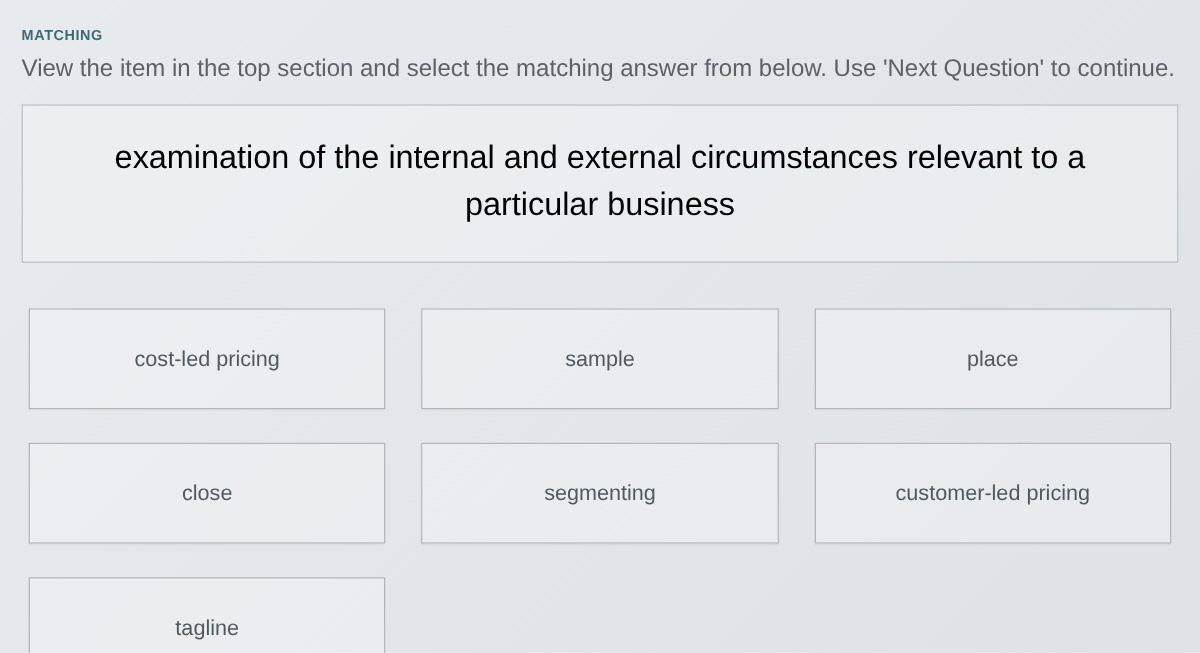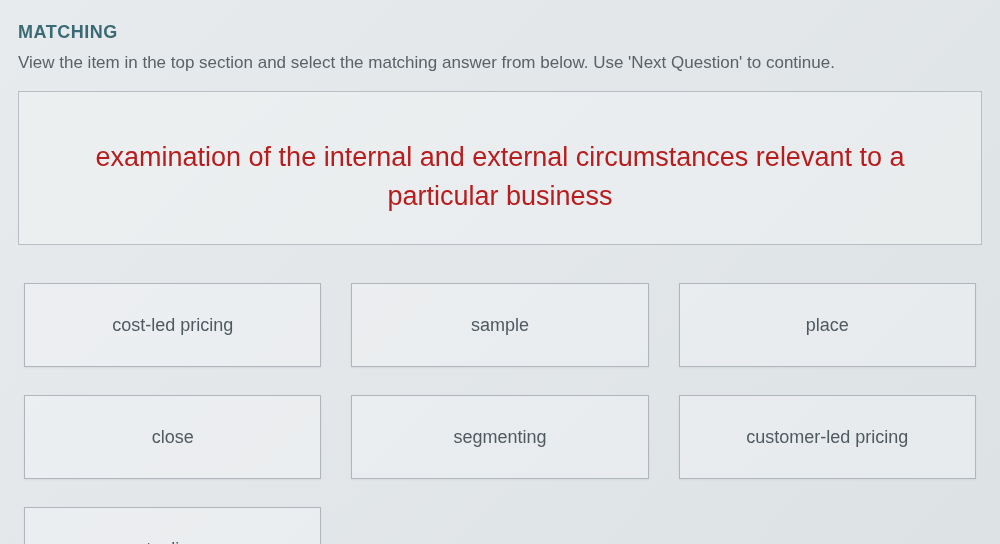--- a/index.html
+++ b/index.html
@@ -10,45 +10,44 @@
     body {
       width: 1000px;
       height: 544px;
       background: linear-gradient(135deg, #e8ebed 0%, #dde2e5 100%);
       font-family: -apple-system, BlinkMacSystemFont, "Segoe UI", Arial, sans-serif;
       padding: 22px 18px 0 18px;
       color: #4a5459;
       overflow: hidden;
     }
     .heading {
-      font-size: 18px;
+      font-size: 12px;
       font-weight: 700;
       color: #3a6b74;
       letter-spacing: 0.5px;
       margin-bottom: 10px;
     }
     .instructions {
-      font-size: 17px;
+      font-size: 20px;
       color: #5a6268;
       margin-bottom: 18px;
       font-weight: 400;
     }
     .prompt-box {
       border: 1px solid #b8bec3;
       background: rgba(245,247,248,0.4);
       padding: 24px 40px 28px 40px;
       text-align: center;
       margin-bottom: 38px;
     }
     .prompt-text {
       font-size: 27px;
-      color: #b91c1c;
+      color: #000000;
       font-weight: 400;
       line-height: 1.45;
-      margin-top: 22px;
     }
     .answers {
       display: grid;
       grid-template-columns: repeat(3, 1fr);
       gap: 28px 30px;
       padding: 0 6px;
     }
     .answer-tile {
       border: 1px solid #b0b6bb;
       background: rgba(248,250,251,0.35);

